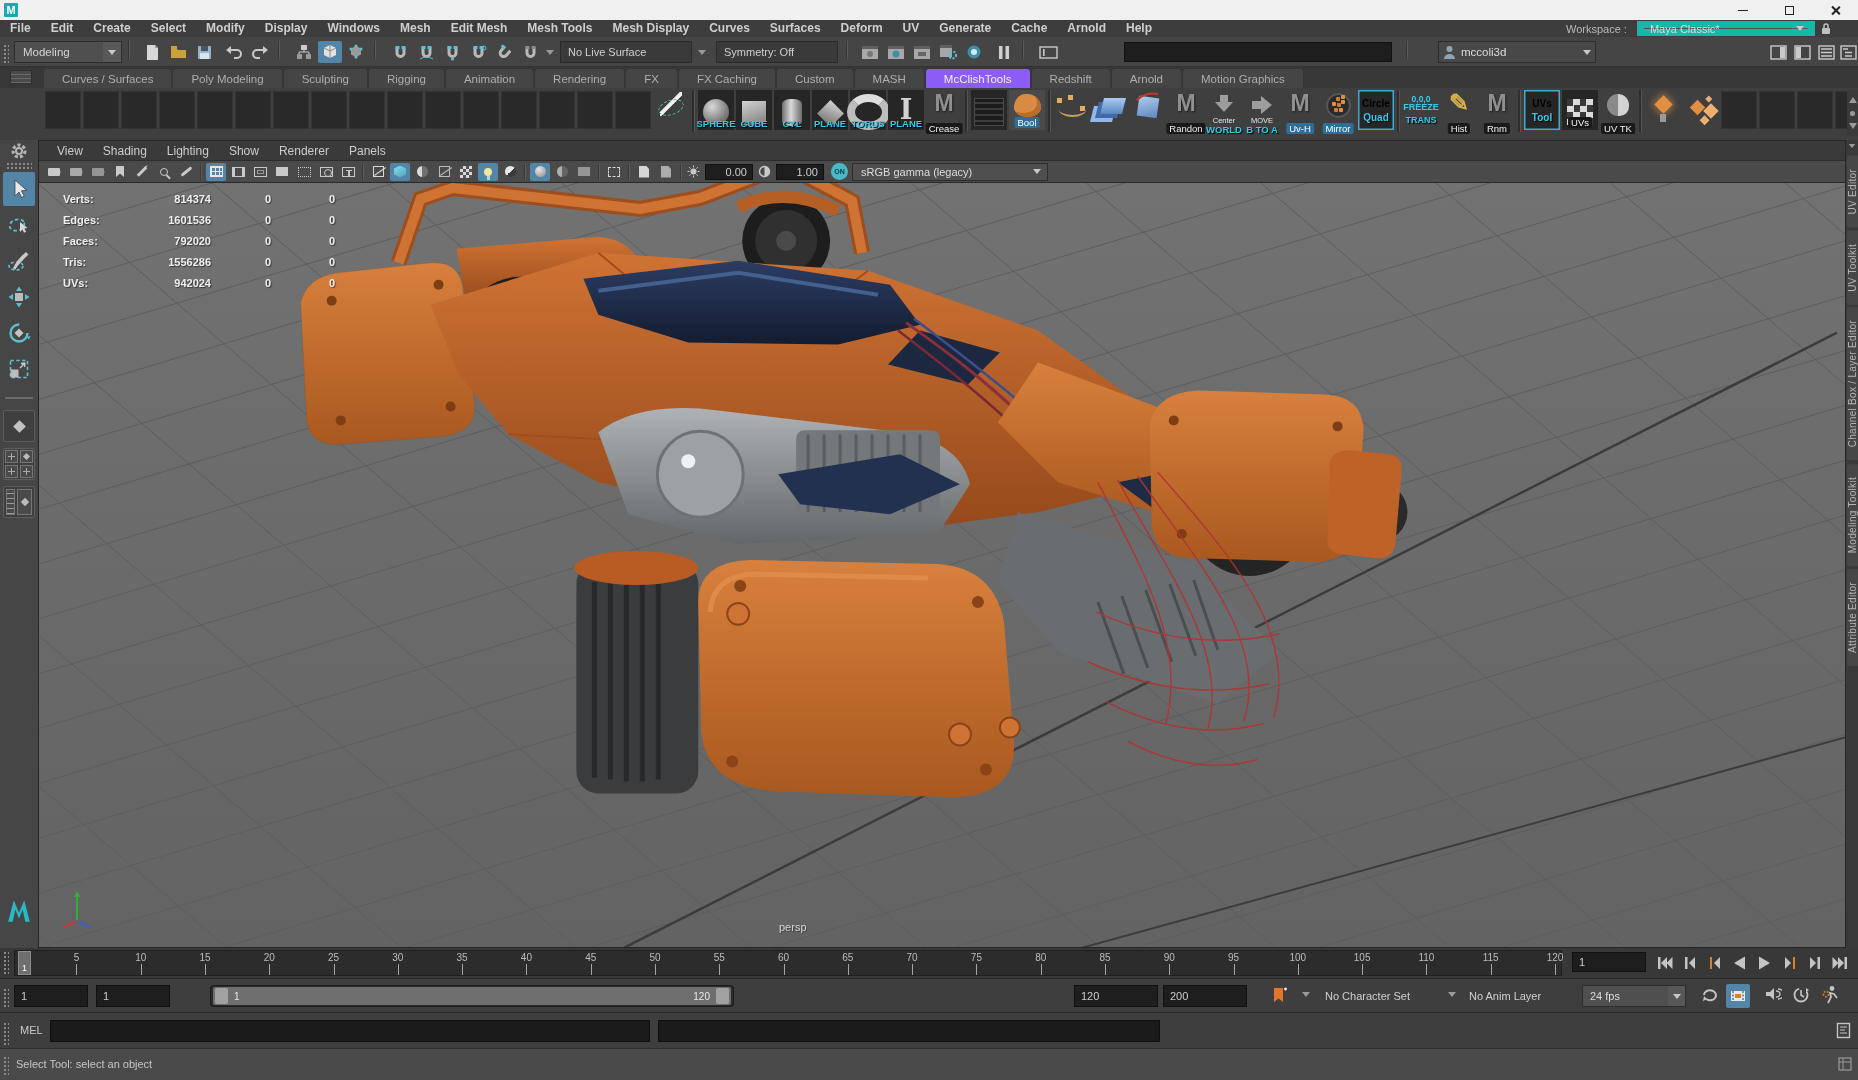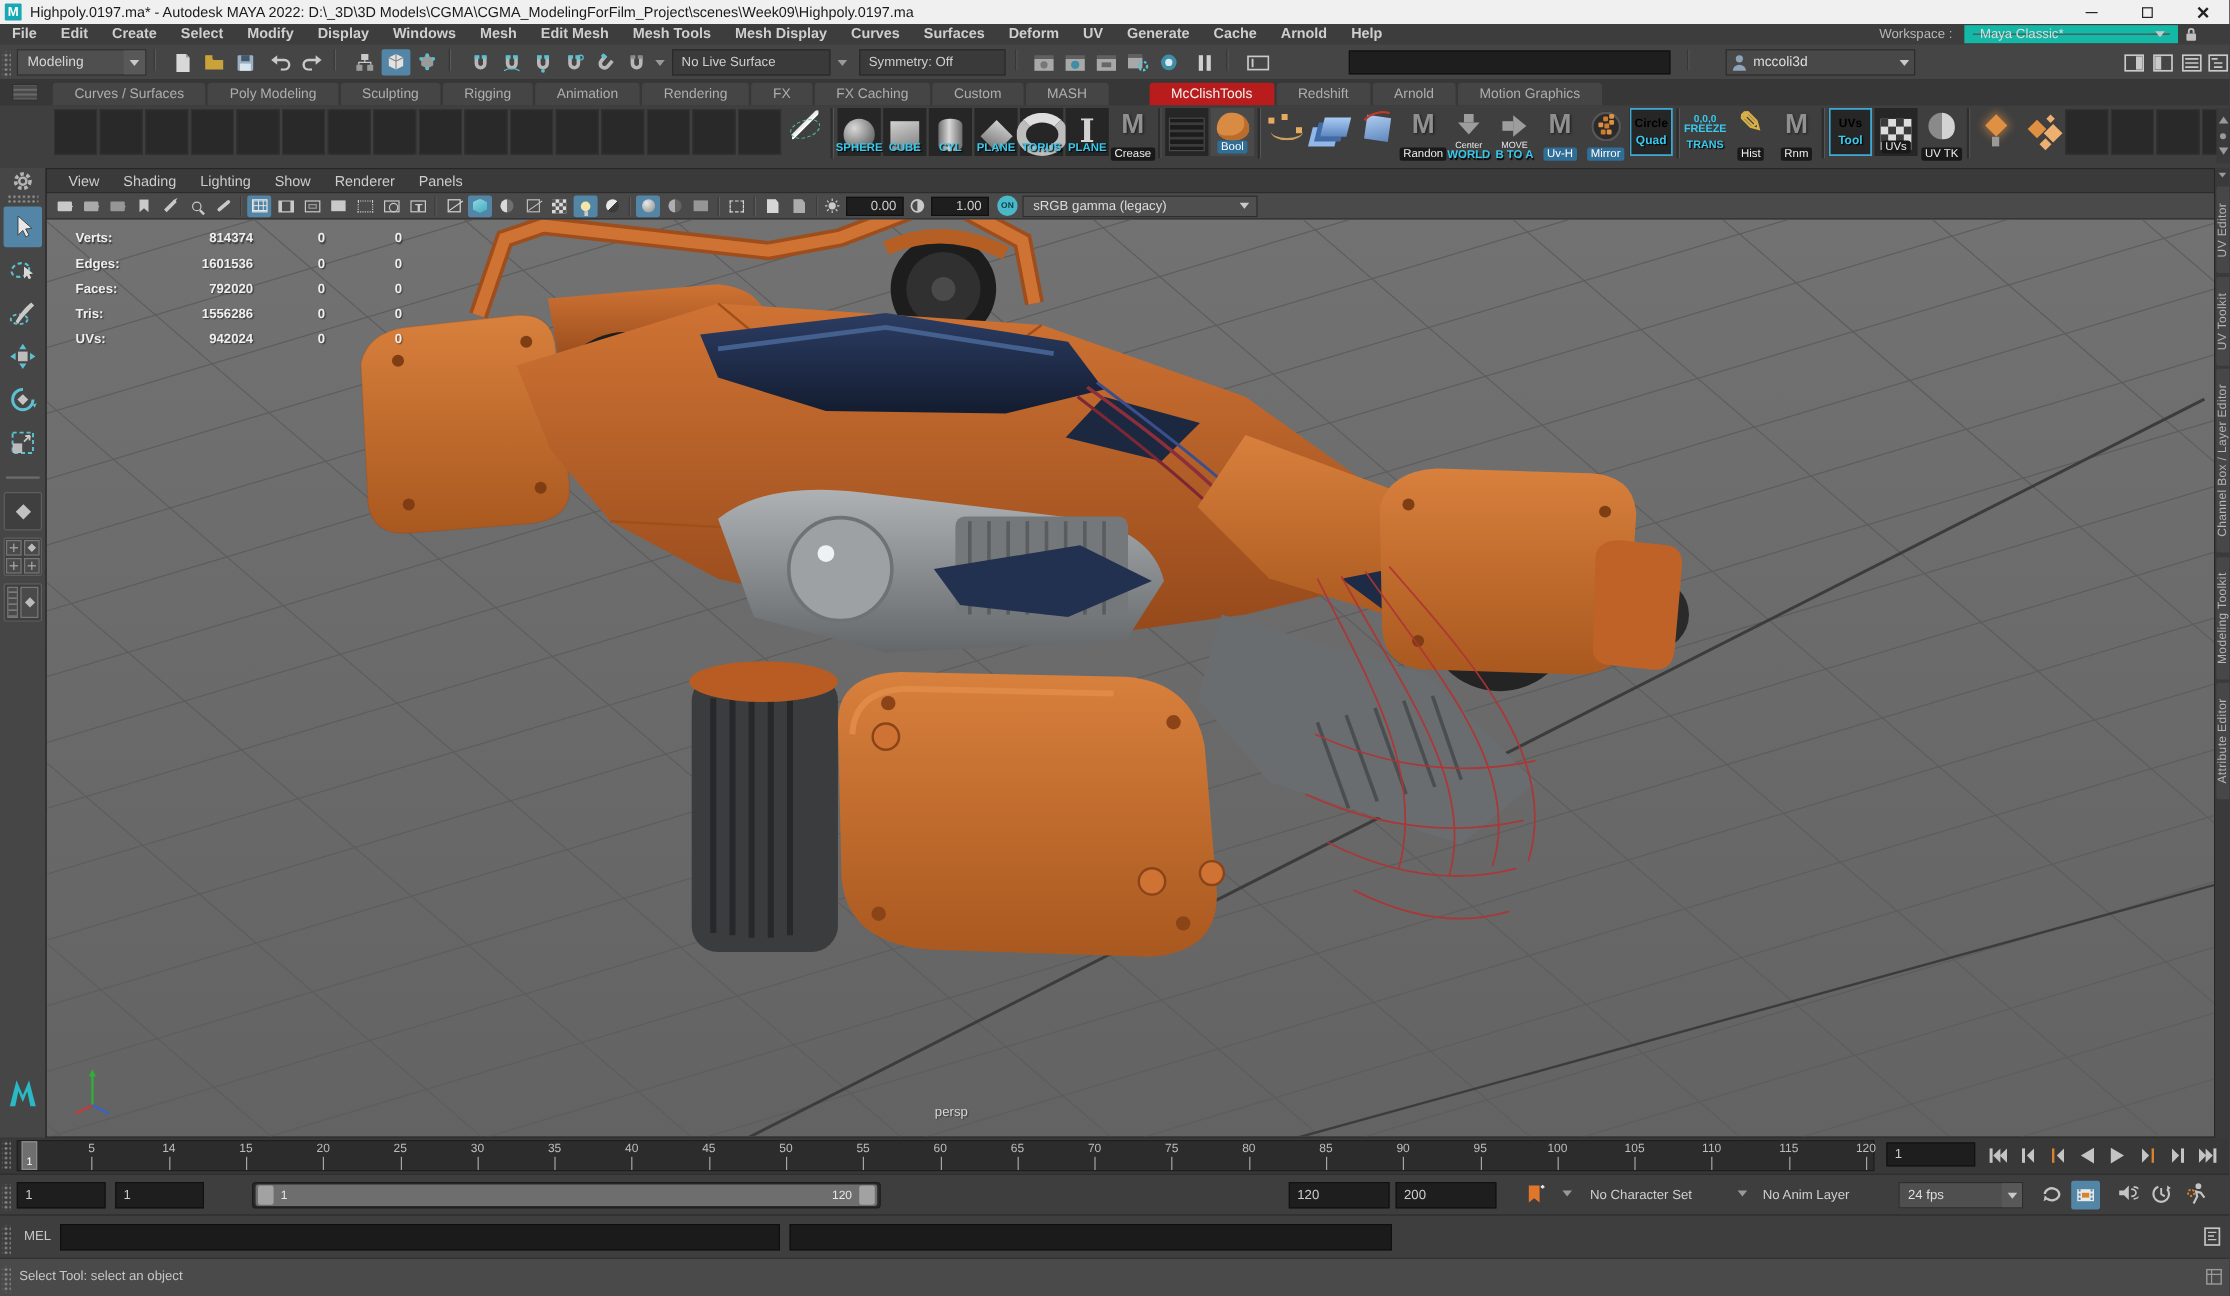--- a/index.html
+++ b/index.html
@@ -52,21 +52,21 @@
 #symmetry{left:716px;width:122px;height:22px;}
 #sl-input{left:1124px;width:268px;height:20px;top:5px;}
 #user-dd{left:1438px;width:158px;height:22px;background:#484848;border:1px solid #2c2c2c;color:#ddd;font-size:11.5px;
  display:flex;align-items:center;padding-left:4px;}
 #user-dd .car{margin-left:auto;margin-right:4px;}
 
 
 #shelf-tabs{position:absolute;left:0;top:67px;width:100%;height:21px;background:#373737;display:flex;align-items:flex-end;padding-left:44px;}
 .shelf-tab{height:19px;margin-right:2px;padding:0 18px;background:#454545;border-radius:3px 3px 0 0;
  color:#aeaeae;font-size:11.5px;display:flex;align-items:center;cursor:pointer;white-space:nowrap;}
-.shelf-tab.active{background:#b91c1c;color:#f2f2f2;margin-left:32px;}
+.shelf-tab.active{background:#8b5cf6;color:#f2f2f2;}
 #shelf-icons{position:absolute;left:0;top:88px;width:100%;height:52px;background:#3f3f3f;
  display:flex;align-items:flex-start;padding-left:44px;overflow:hidden;}
 .shelf-corner{position:absolute;left:10px;width:22px;height:14px;background:#4a4a4a;border:1px solid #303030;
  background-image:linear-gradient(#6a6a6a 1.5px,transparent 1.5px);background-size:100% 4px;background-position:0 3px;}
 .shelf-item{position:relative;width:36px;height:46px;margin:2px 1px 0;flex:none;display:flex;
  flex-direction:column;align-items:center;cursor:pointer;font-weight:bold;}
 .shelf-item::before{content:"";display:block;}
 .sl1,.sl2,.sl3{position:absolute;left:50%;transform:translateX(-50%);white-space:nowrap;line-height:1;}
 .sl3{bottom:2px;} .sl2{bottom:13px;} .sl1{top:4px;}
 .lbl-cyan{color:#38c9ec;font-size:9.5px;text-shadow:1px 1px 1px #000;}
@@ -243,21 +243,20 @@
 #helprow .handle{position:absolute;left:2px;top:4px;height:22px;}
 #help-icon{position:absolute;right:6px;top:8px;}
 </style>
 </head>
 <body>
 
 <div id="app">
 
   <div id="titlebar">
     <span class="appicon">M</span>
-    <span>Highpoly.0197.ma* - Autodesk MAYA 2022: D:\_3D\3D Models\CGMA\CGMA_ModelingForFilm_Project\scenes\Week09\Highpoly.0197.ma</span>
     <div class="wbtns">
       <span class="wbtn">
           <span class="ic-min"></span>
         </span>
       <span class="wbtn">
           <span class="ic-max"></span>
         </span>
       <span class="wbtn">
           <span class="ic-close"></span>
         </span>
@@ -1276,21 +1275,21 @@
           <span class="rtab">Attribute Editor</span>
         </div>
     </div>
   </div>
 
   <div id="timeslider">
     <div class="handle"></div>
     <div id="ruler">
 
     <span class="tick" style="left: 46.428px;">5</span>
-        <span class="tick" style="left: 110.713px;">14</span>
+        <span class="tick" style="left: 110.713px;">10</span>
         <span class="tick" style="left: 174.998px;">15</span>
         <span class="tick" style="left: 239.283px;">20</span>
         <span class="tick" style="left: 303.568px;">25</span>
         <span class="tick" style="left: 367.853px;">30</span>
         <span class="tick" style="left: 432.138px;">35</span>
         <span class="tick" style="left: 496.423px;">40</span>
         <span class="tick" style="left: 560.708px;">45</span>
         <span class="tick" style="left: 624.993px;">50</span>
         <span class="tick" style="left: 689.278px;">55</span>
         <span class="tick" style="left: 753.563px;">60</span>

